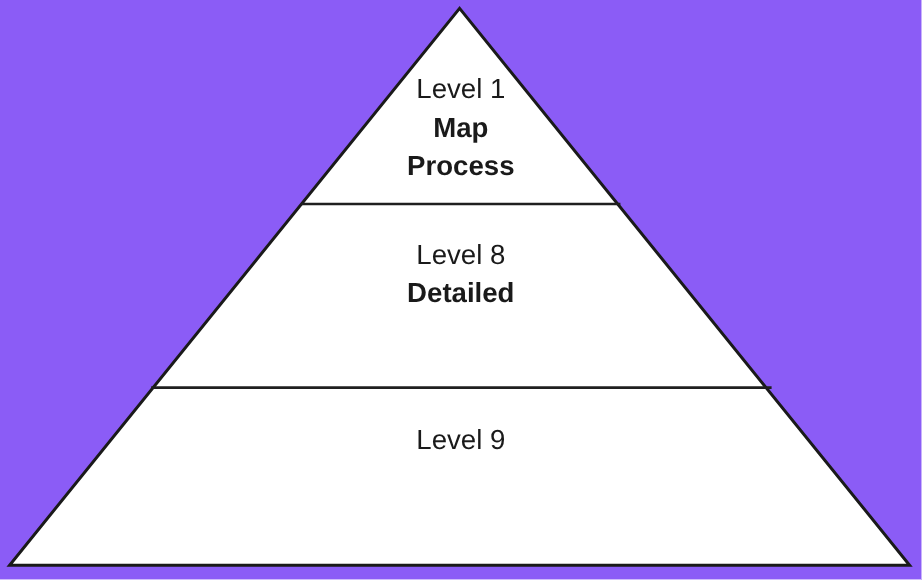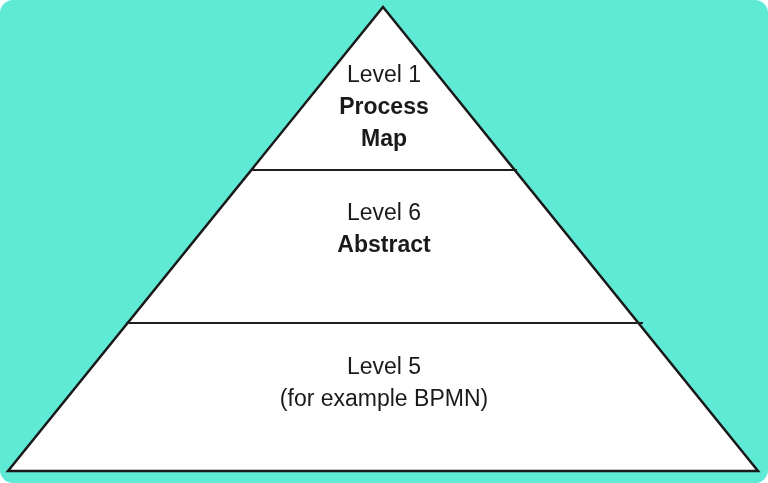--- a/index.html
+++ b/index.html
@@ -4,24 +4,23 @@
 <style>
   html, body {
     margin: 0;
     padding: 0;
     background: #ffffff;
   }
   .stage {
     position: relative;
     width: 768px;
     height: 483px;
-    background: #5eead4;
+    background: #8b5cf6;
     font-family: "Liberation Sans", sans-serif;
     overflow: hidden;
-    border-radius: 13px;
   }
   .stage svg {
     position: absolute;
     left: 0;
     top: 0;
   }
   .level-text {
     position: absolute;
     left: 0;
     width: 768px;
@@ -64,27 +63,26 @@
 
     <line x1="14" y1="475" x2="753" y2="475" stroke-width="5" filter="url(#soft-glow)" stroke="#d8e2f0"></line>
 
     <line x1="251" y1="170" x2="517" y2="170" stroke-width="2.2" stroke="#1f1f1f"></line>
 
     <line x1="126" y1="323" x2="643" y2="323" stroke-width="2.2" stroke="#1f1f1f"></line>
   </svg>
 
   <div class="level-text" id="level1-text">
     <div class="lvl">Level 1</div>
+    <div class="ttl">Map</div>
     <div class="ttl">Process</div>
-    <div class="ttl">Map</div>
   </div>
 
   <div class="level-text" id="level2-text">
-    <div class="lvl">Level 6</div>
-    <div class="ttl">Abstract</div>
+    <div class="lvl">Level 8</div>
+    <div class="ttl">Detailed</div>
   </div>
 
   <div class="level-text" id="level3-text">
-    <div class="lvl">Level 5</div>
-    <div class="sub">(for example BPMN)</div>
+    <div class="lvl">Level 9</div>
   </div>
 
 </div>
 
 </body></html>

